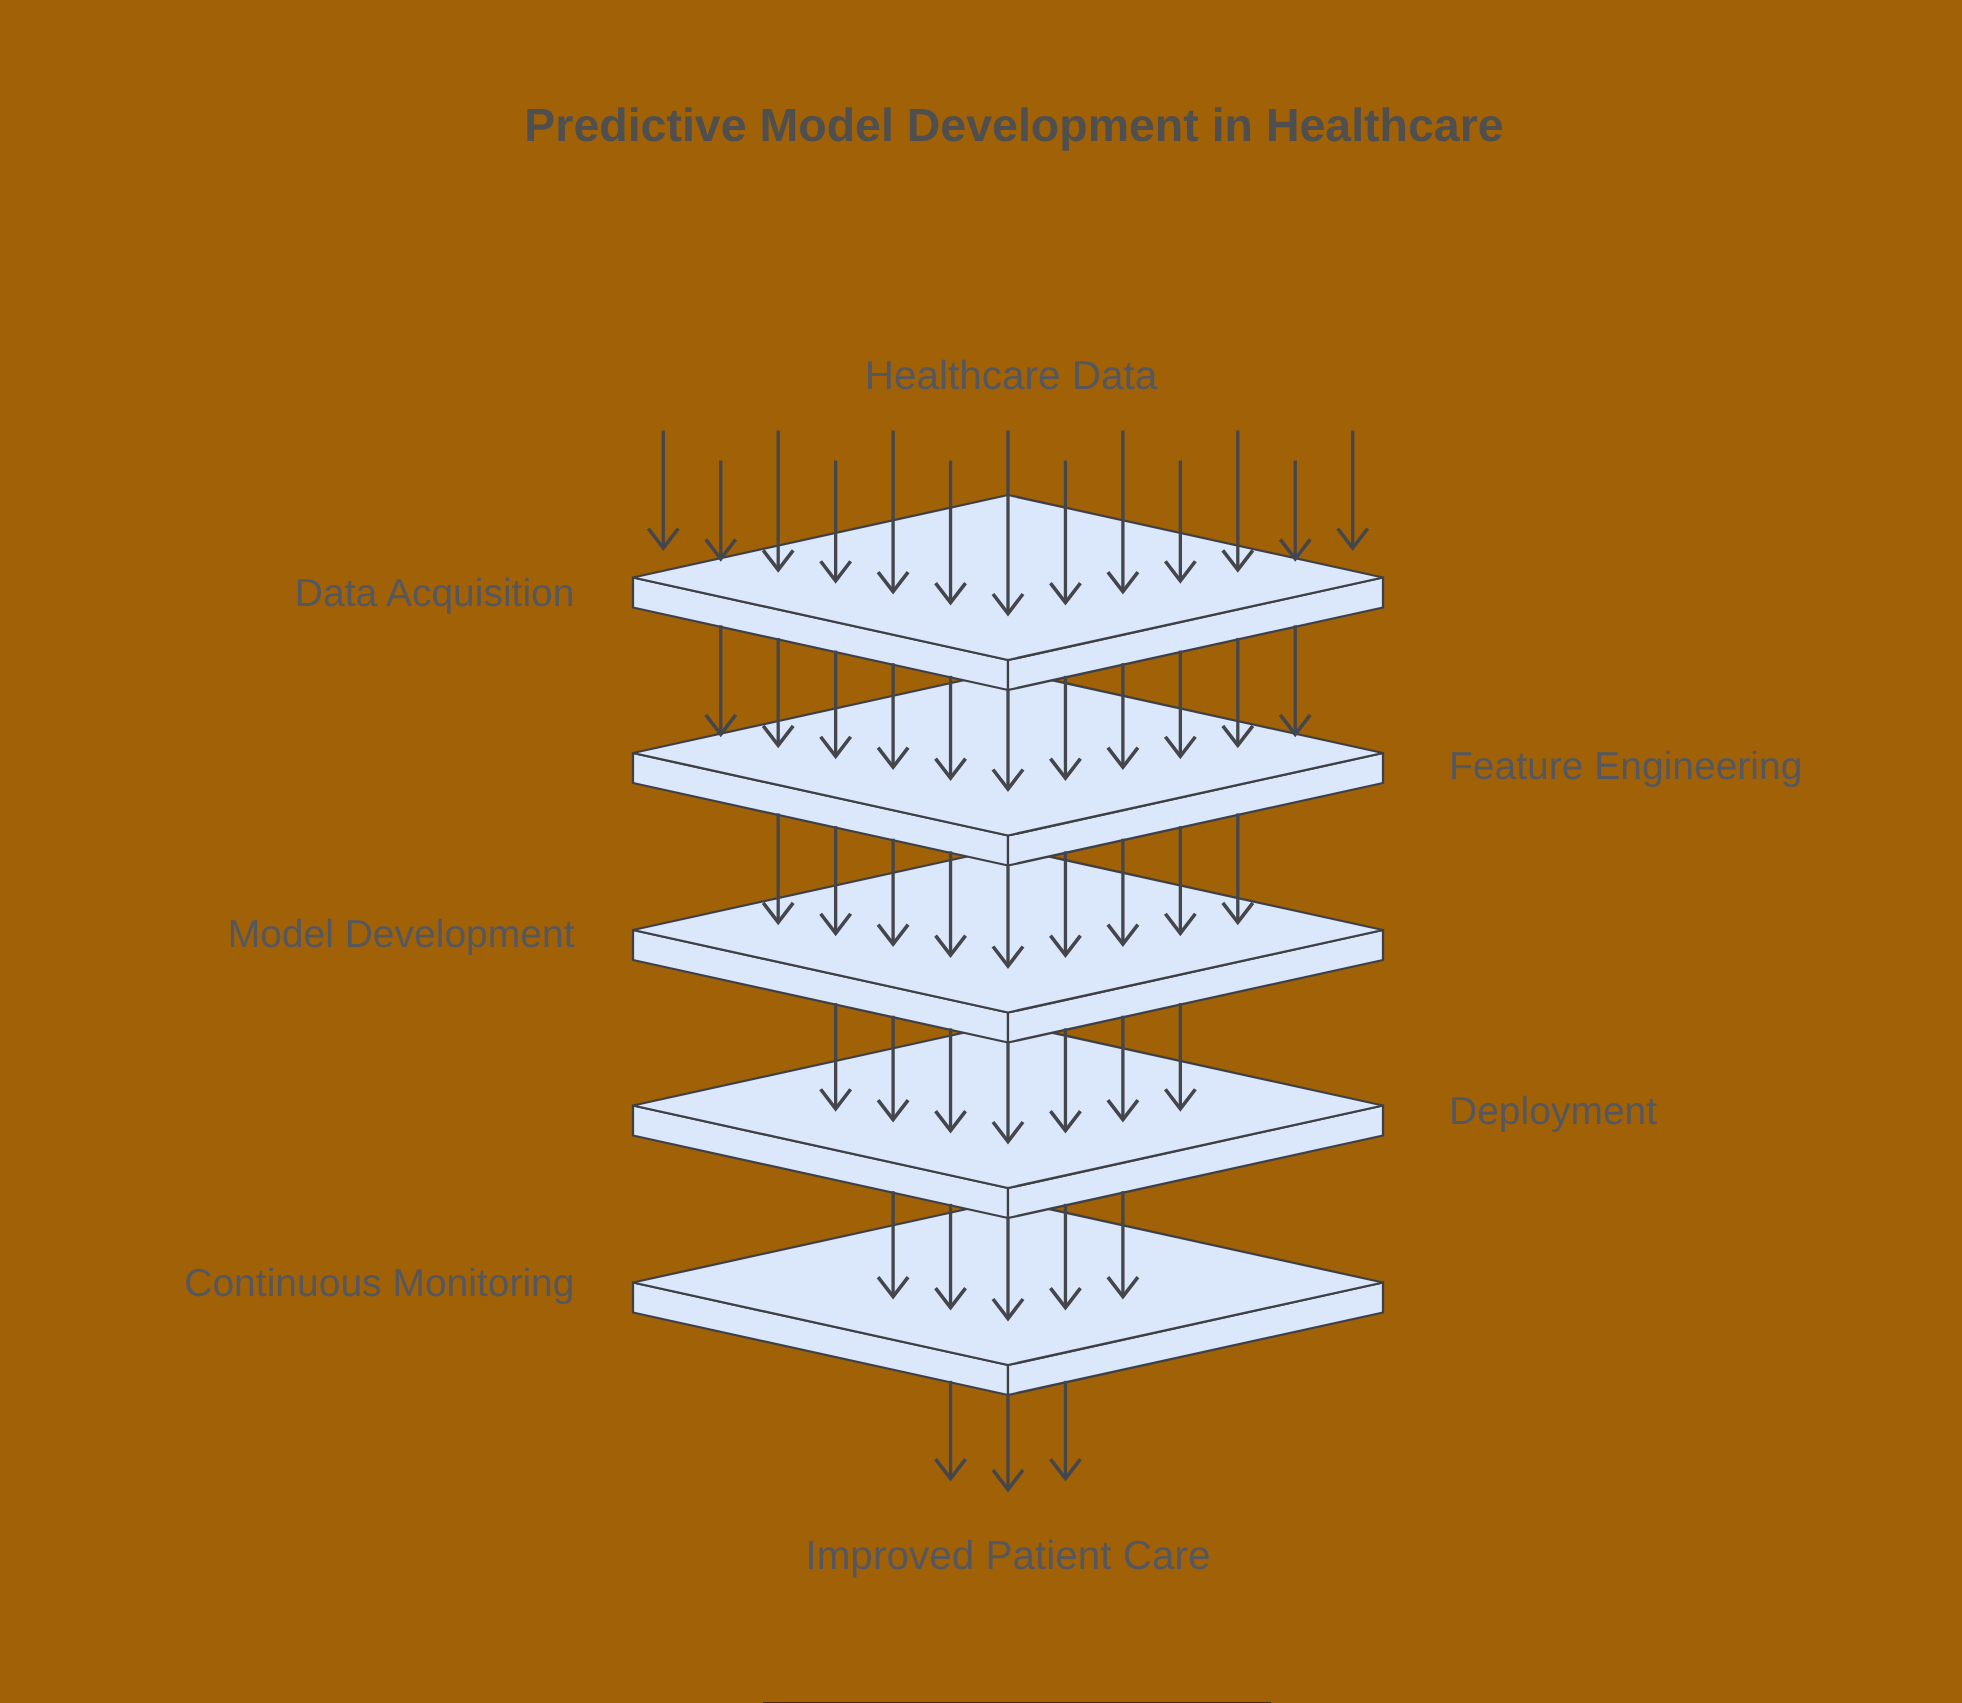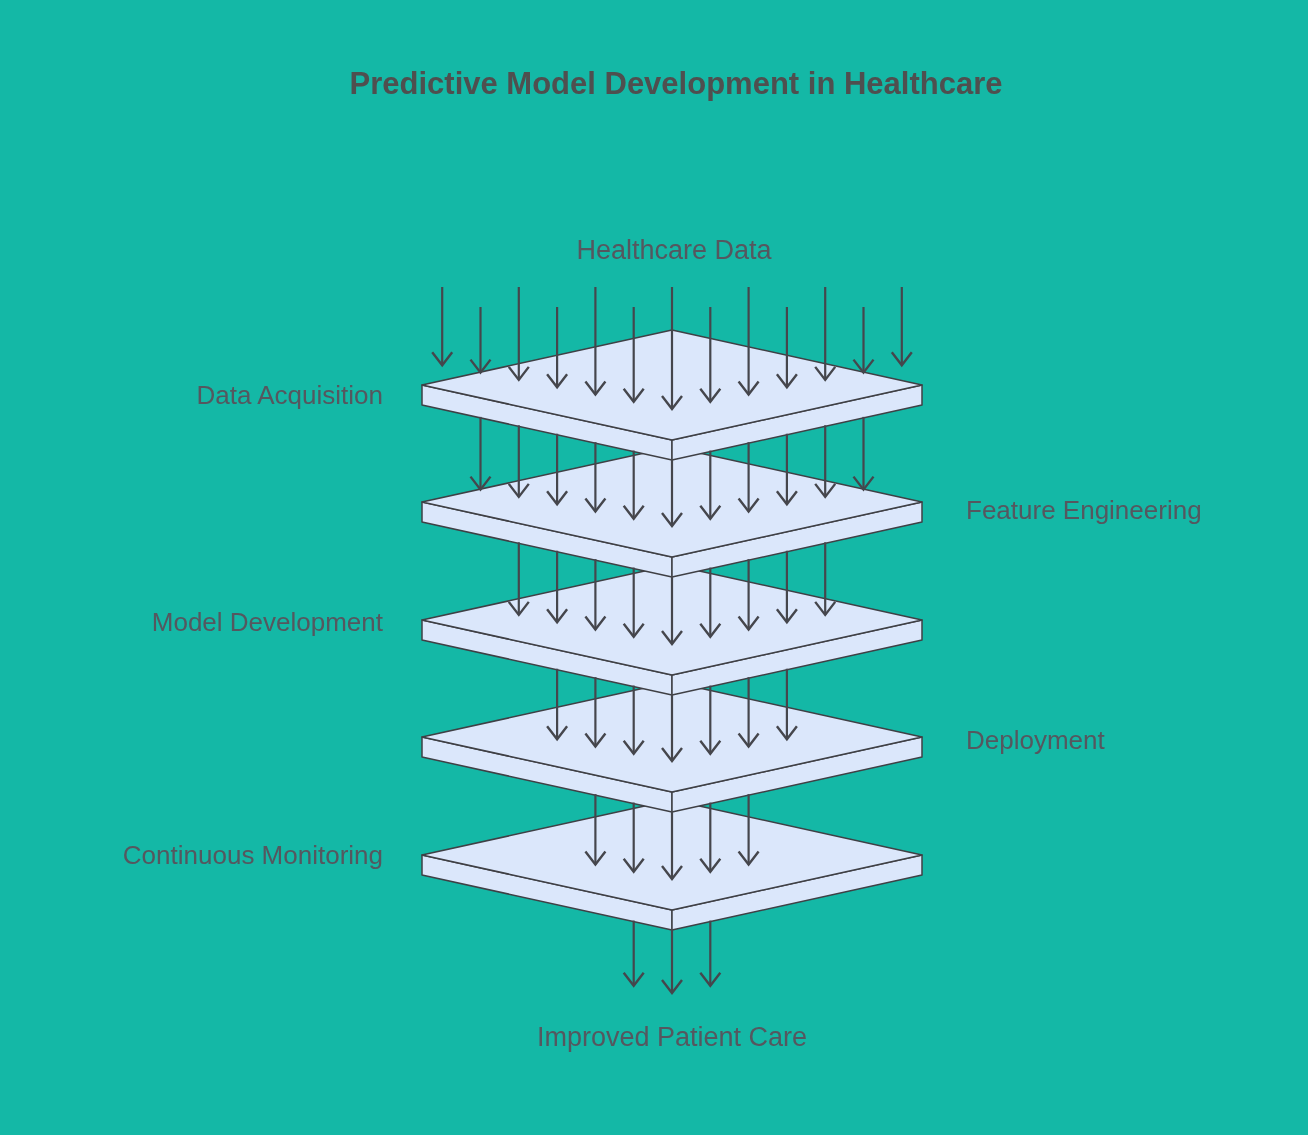--- a/index.html
+++ b/index.html
@@ -4,21 +4,21 @@
 <style>
   html, body {
     margin: 0;
     padding: 0;
     background: #000000;
   }
   .stage {
     position: relative;
     width: 1308px;
     height: 1135px;
-    background: #14b8a6;
+    background: #a16207;
     overflow: hidden;
     font-family: "Liberation Sans", sans-serif;
   }
   svg text {
     font-family: "Liberation Sans", sans-serif;
   }
   .title-text {
     font-size: 31px;
     font-weight: bold;
   }

